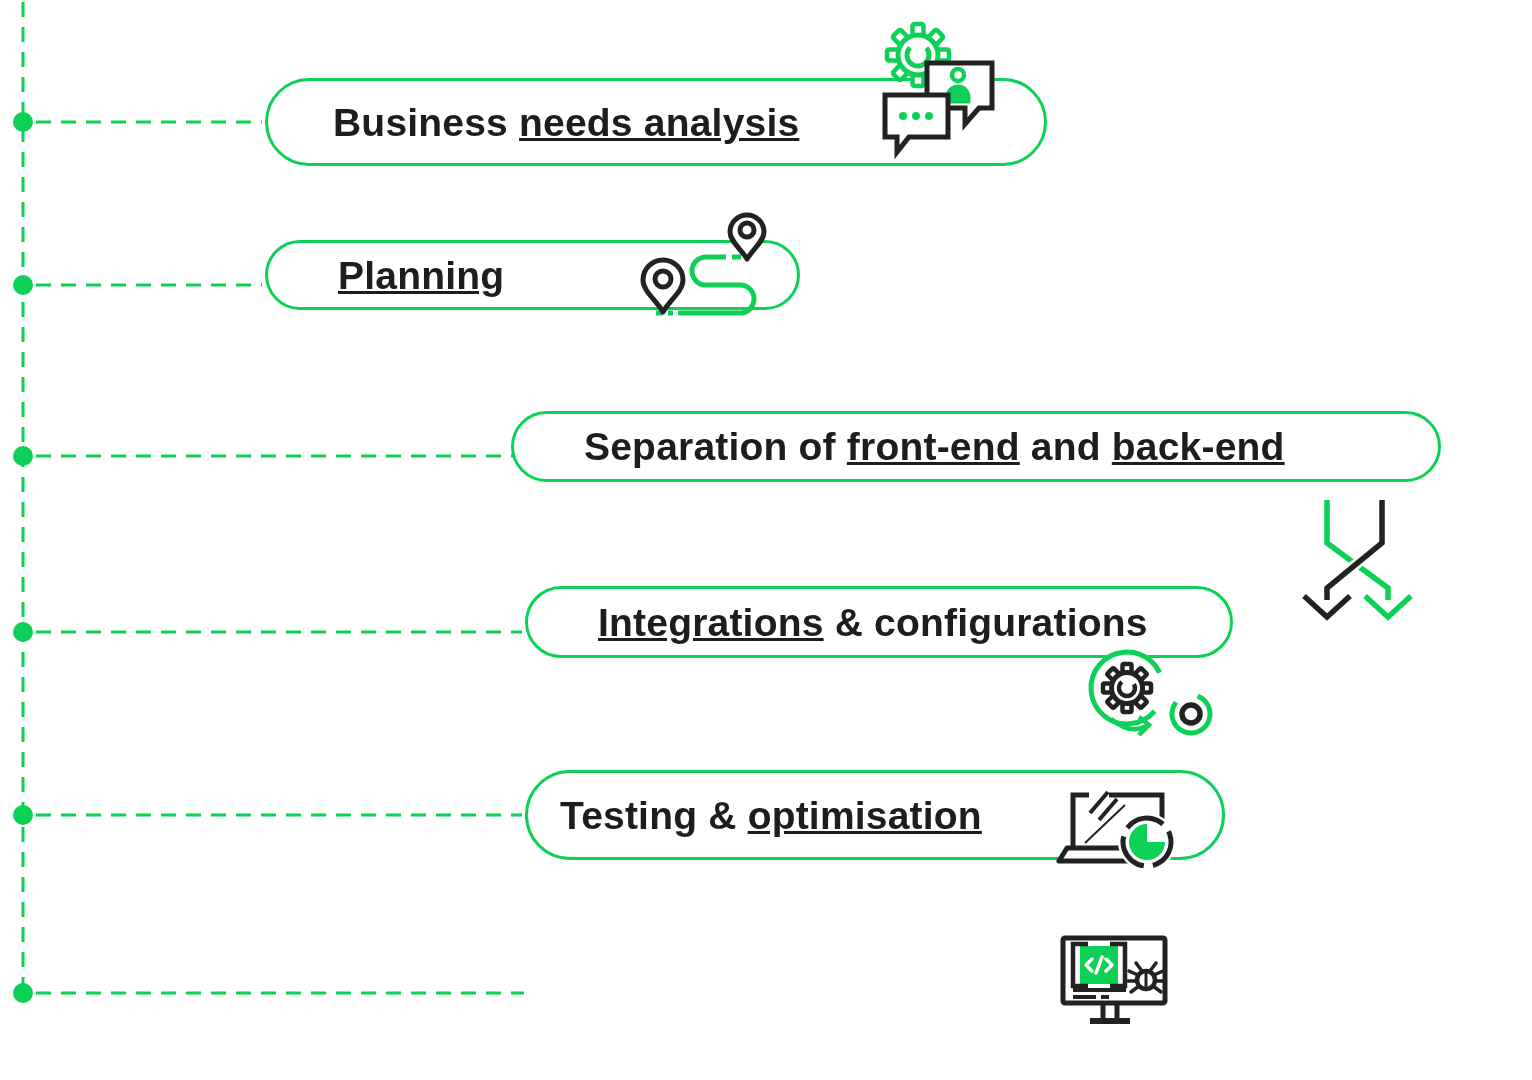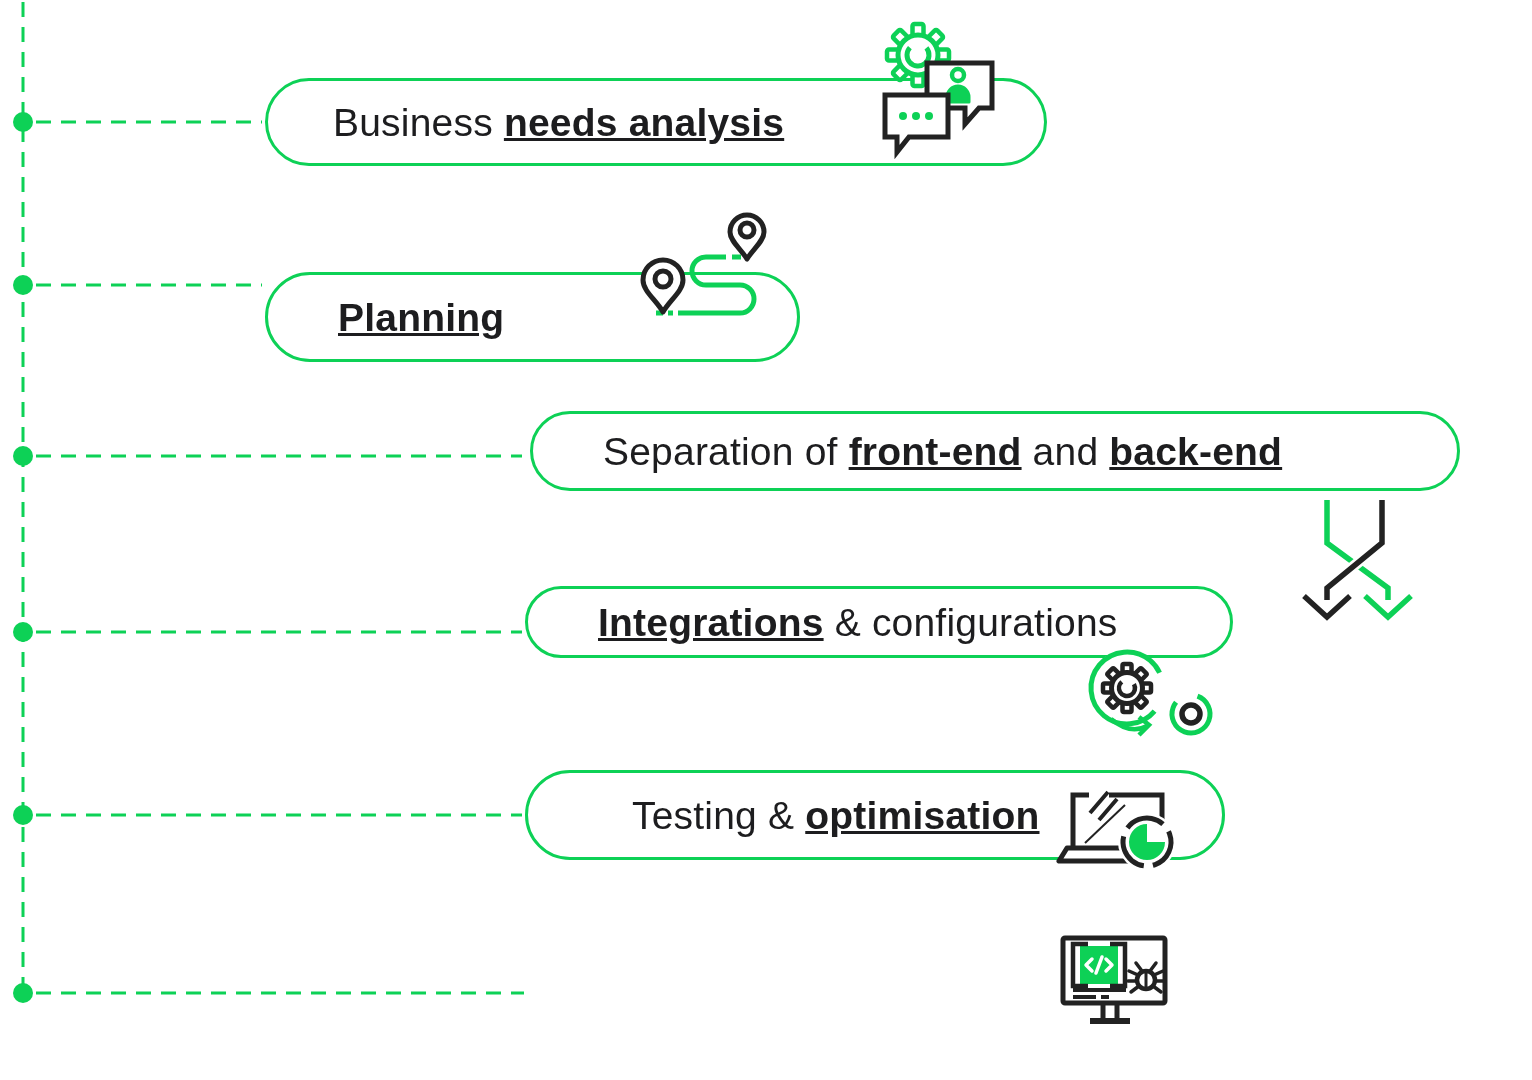--- a/index.html
+++ b/index.html
@@ -14,23 +14,23 @@
     overflow:hidden;font-family:"Liberation Sans",sans-serif;color:var(--ink);
   }
   .spine-svg,.icon{position:absolute;}
   .spine-svg{left:0;top:0;}
   .pill{
     position:absolute;box-sizing:border-box;border:3px solid var(--green);
     border-radius:60px;background:#fff;display:flex;align-items:center;
   }
   .pill.filled{background:var(--green-fill);border-color:var(--green-fill);}
   .label{font-size:39px;letter-spacing:.2px;white-space:nowrap;line-height:1;}
-  .rg{font-weight:400;}
+  .rg{font-weight:700;}
   .bd{font-weight:700;text-decoration:underline;}
-  .pad65{padding-left:65px;} .pad70{padding-left:70px;} .pad75{padding-left:91px;margin-left:13px;}
+  .pad65{padding-left:65px;} .pad70{padding-left:70px;} .pad75{padding-left:32px;}
 </style>
 </head>
 <body>
 
 <div class="canvas">
 
   <svg class="spine-svg" width="1532" height="1080" viewBox="0 0 1532 1080">
     <g stroke="#0dd156" stroke-width="3" stroke-dasharray="15 10" fill="none">
       <line x1="23" y1="2" x2="23" y2="993"></line>
       <line x1="36" y1="122" x2="262" y2="122"></line>
@@ -47,25 +47,25 @@
       <circle cx="23" cy="632" r="10"></circle>
       <circle cx="23" cy="815" r="10"></circle>
       <circle cx="23" cy="993" r="10"></circle>
     </g>
   </svg>
 
   <div class="pill" style="left:265px;top:78px;width:782px;height:88px;">
     <span class="label pad65"><span class="rg">Business </span><span class="bd">needs analysis</span></span>
   </div>
 
-  <div class="pill" style="left:265px;top:240px;width:535px;height:90px;margin-top:32px;">
+  <div class="pill" style="left:265px;top:240px;width:535px;height:70px;">
     <span class="label pad70"><span class="bd">Planning</span></span>
   </div>
 
-  <div class="pill" style="left:530px;top:411px;width:930px;height:80px;">
+  <div class="pill" style="left:511px;top:411px;width:930px;height:71px;">
     <span class="label pad70"><span class="rg">Separation of </span><span class="bd">front-end</span><span class="rg"> and </span><span class="bd">back-end</span></span>
   </div>
 
   <div class="pill" style="left:525px;top:586px;width:708px;height:72px;">
     <span class="label pad70"><span class="bd">Integrations</span><span class="rg"> &amp; configurations</span></span>
   </div>
 
   <div class="pill" style="left:525px;top:770px;width:700px;height:90px;">
     <span class="label pad75"><span class="rg">Testing &amp; </span><span class="bd">optimisation</span></span>
   </div>

